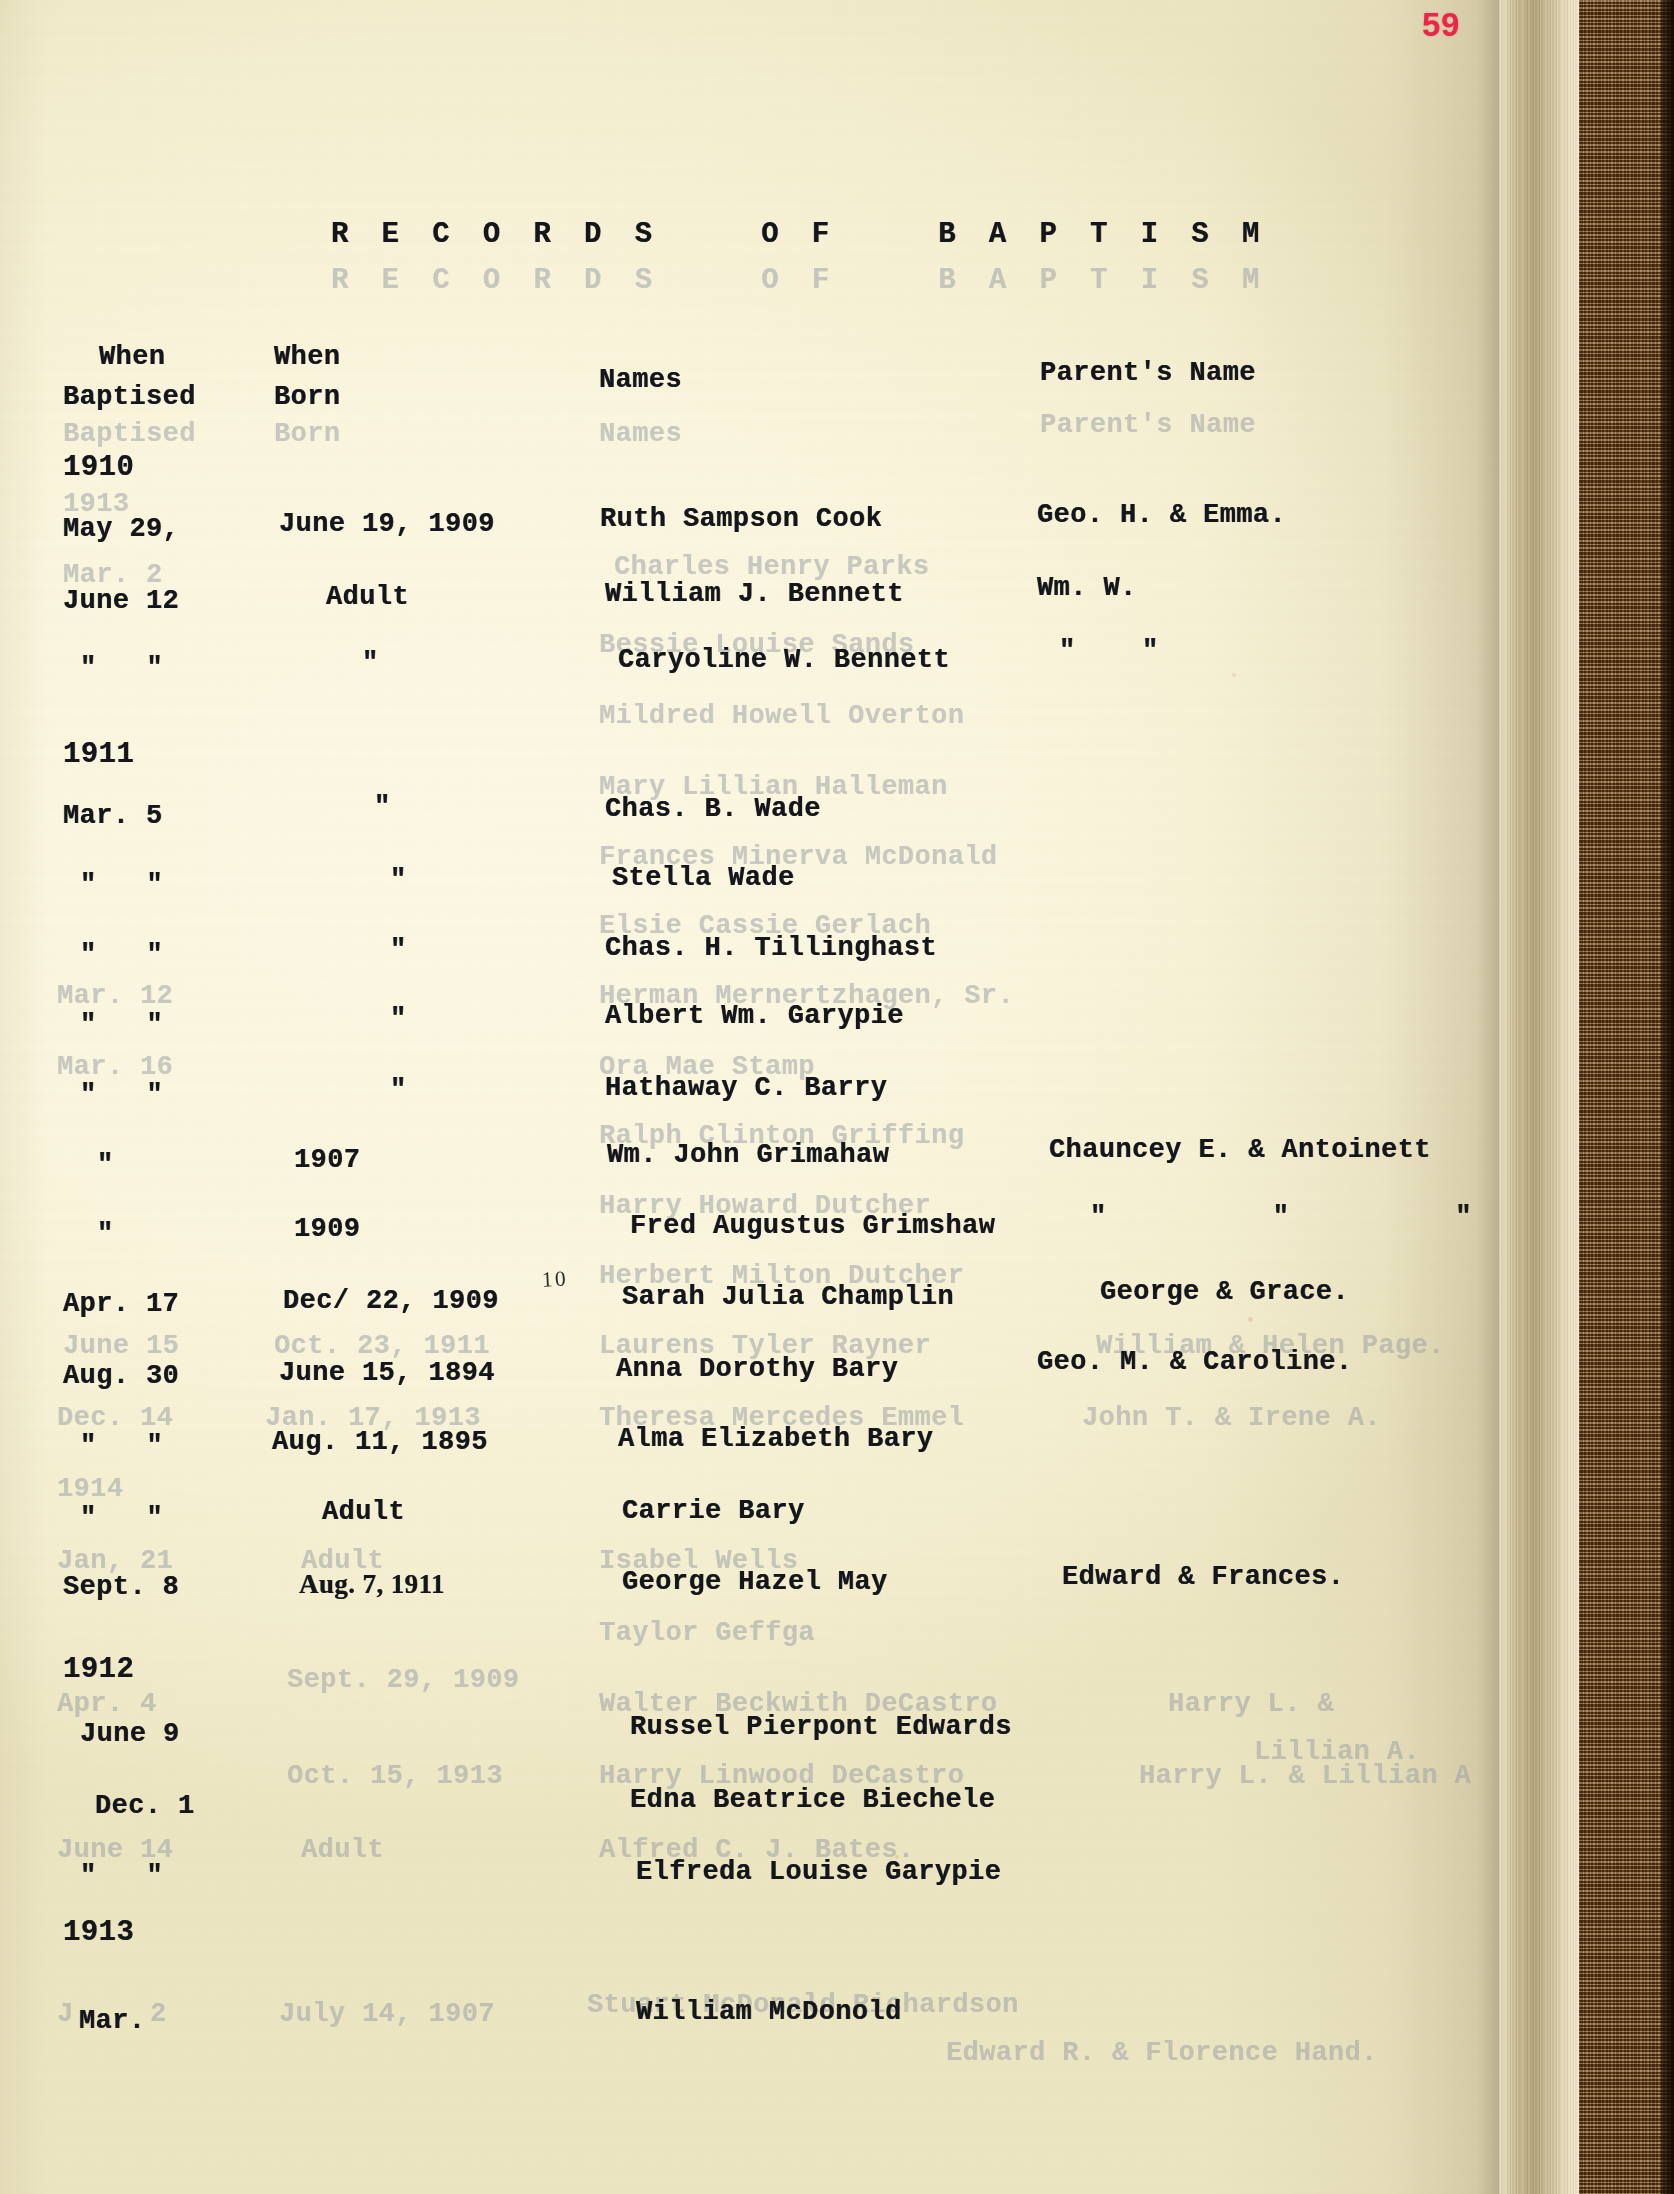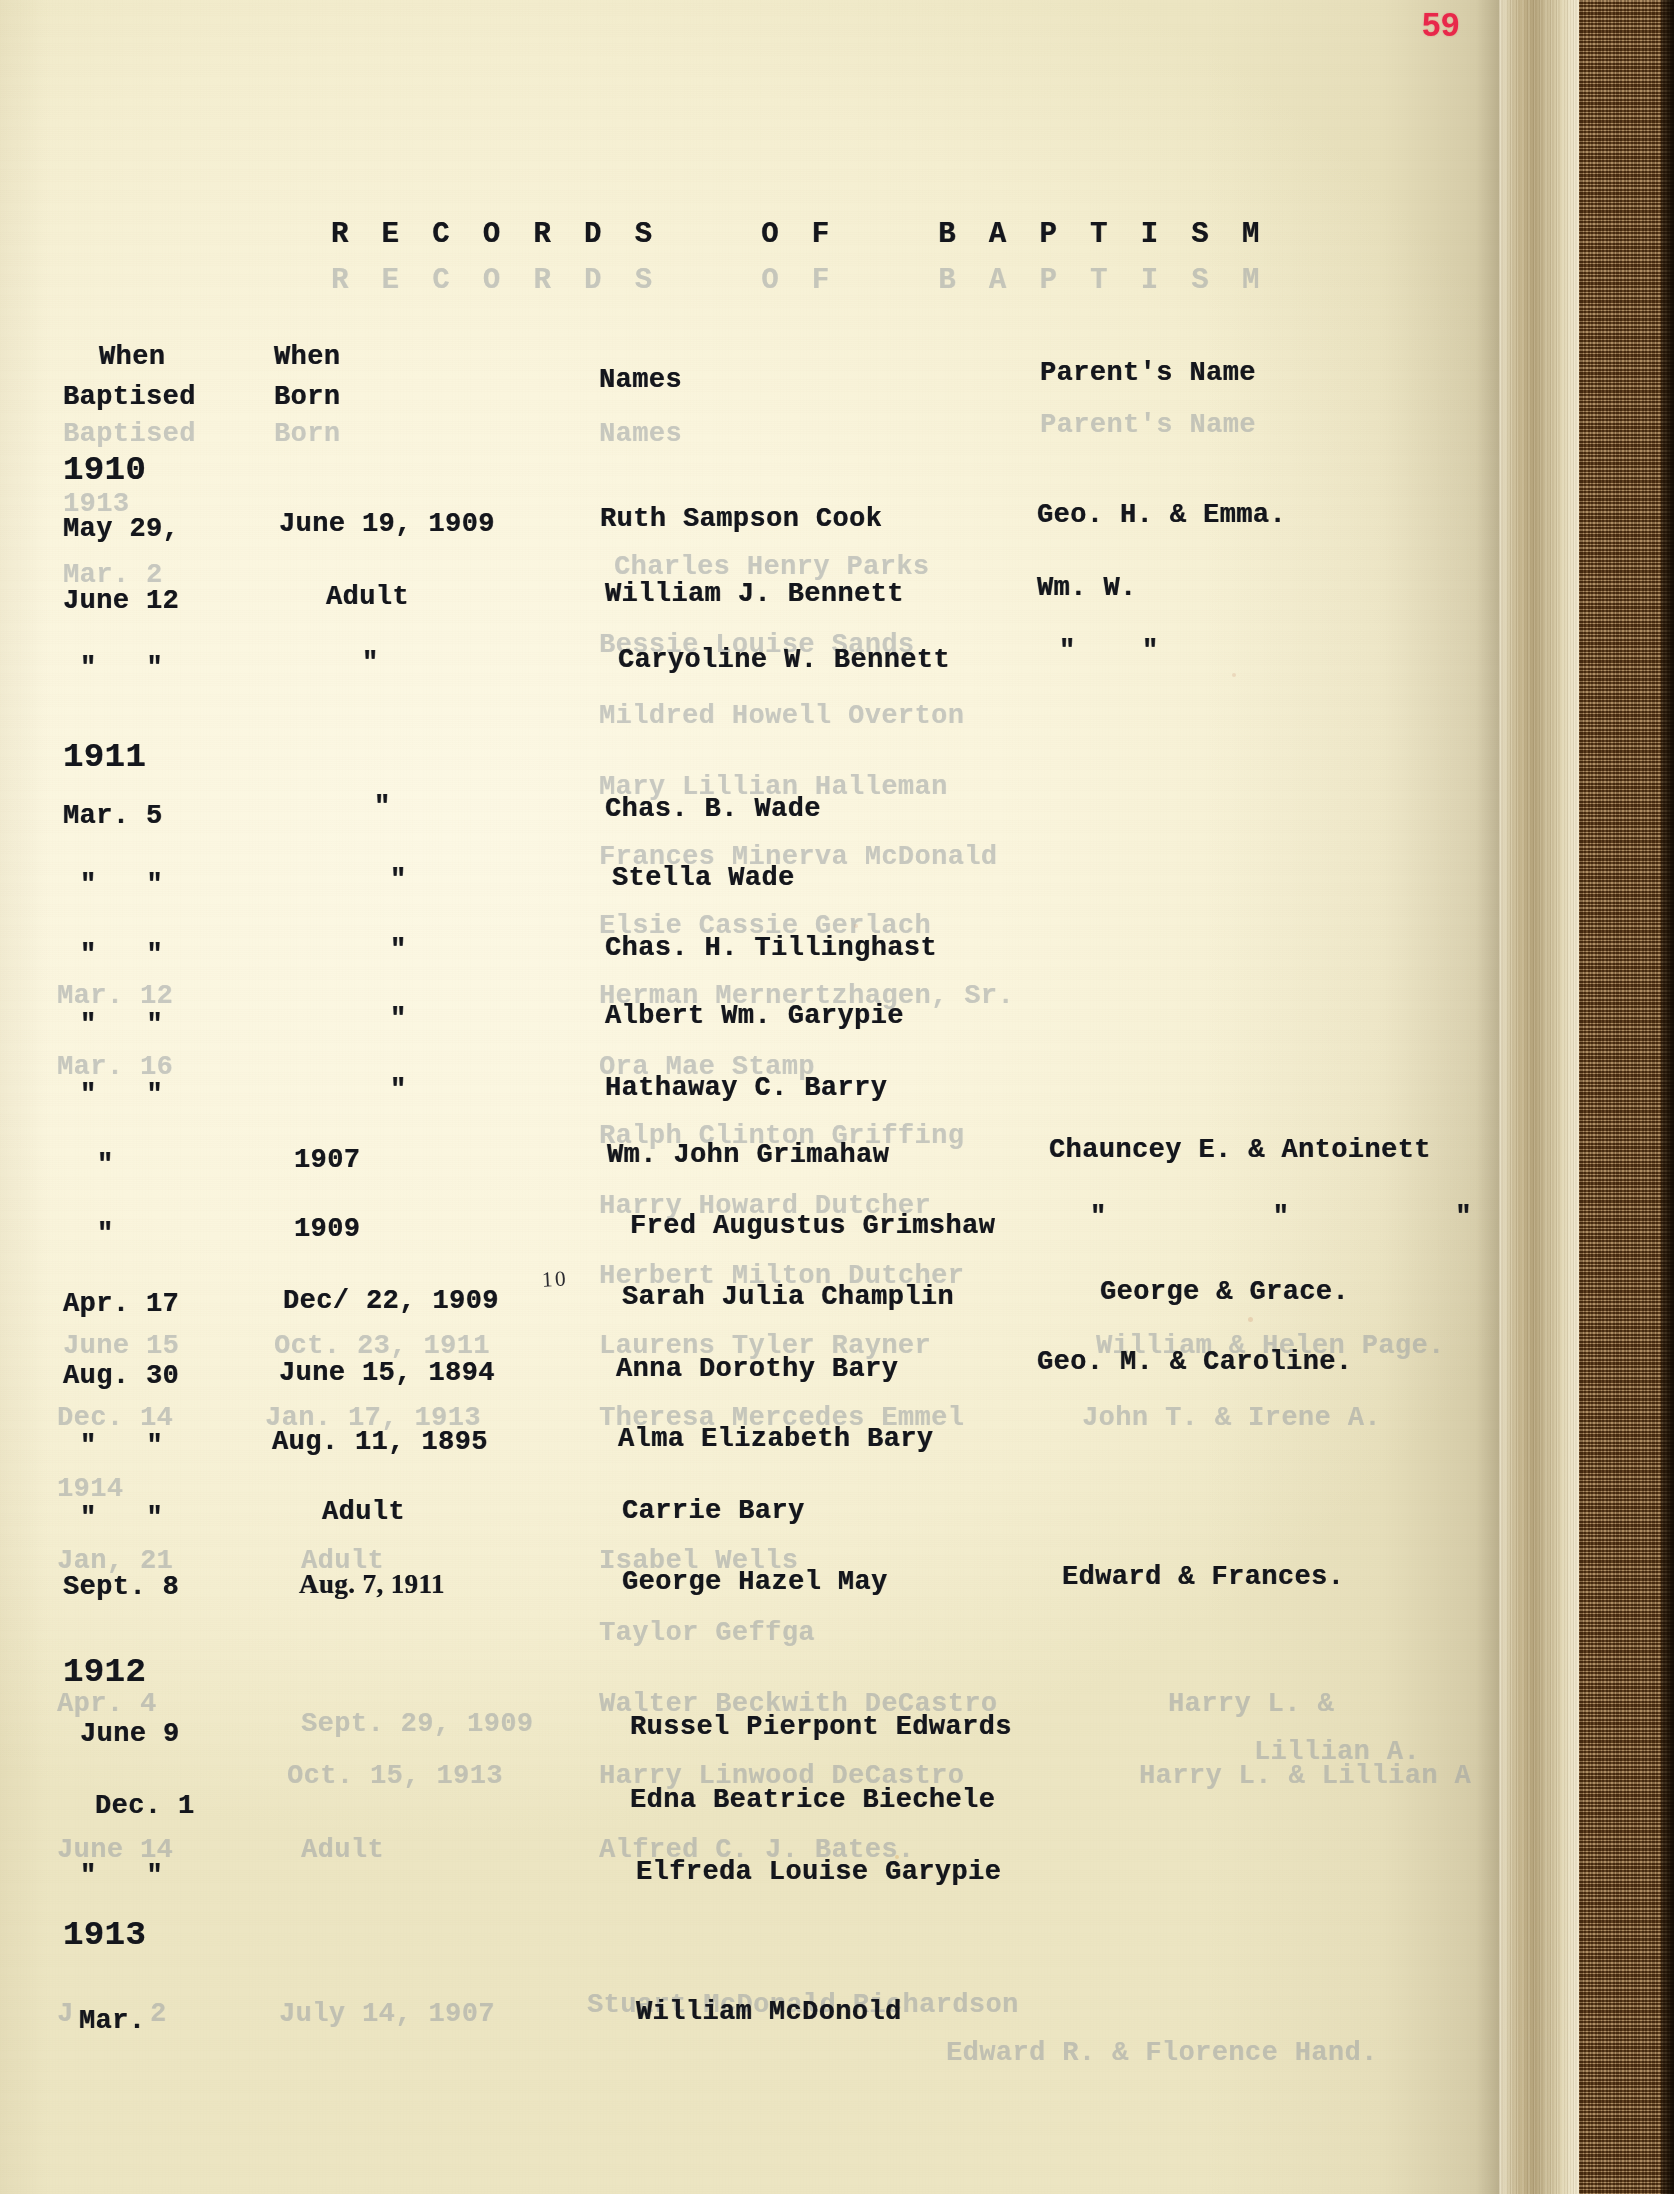--- a/index.html
+++ b/index.html
@@ -135,21 +135,21 @@
     text-shadow: 0.4px 0.3px 0.6px rgba(150,158,164,.5);
   }
 
   .title {
     font-size: 29px;
     letter-spacing: 7.9px;
     font-weight: bold;
   }
   .hdr { font-size: 27px; }
 
-  .yr { font-size: 34px; }
+  .yr { font-size: 29px; }
 
   
   #pageno {
     position: absolute;
     color: #e8284a;
     font-family: "Liberation Sans", sans-serif;
     font-weight: bold;
     font-size: 33px;
     letter-spacing: 0.7px;
     text-shadow: 0 0 2.1px rgba(232,40,74,.35);
@@ -234,21 +234,21 @@
     <div class="tx ghost" style="left:57px; top:1403px;">Dec. 14</div>
     <div class="tx ghost" style="left:265px; top:1403px;">Jan. 17, 1913</div>
     <div class="tx ghost" style="left:599px; top:1403px;text-align:center;">Theresa Mercedes Emmel</div>
     <div class="tx ghost" style="left:1082px; top:1403px;">John T. &amp; Irene A.</div>
     <div class="tx ghost" style="left:57px; top:1474px;">1914</div>
     <div class="tx ghost" style="left:57px; top:1546px;">Jan, 21</div>
     <div class="tx ghost" style="left:301px; top:1546px;">Adult</div>
     <div class="tx ghost" style="left:599px; top:1546px;">Isabel Wells</div>
     <div class="tx ghost" style="left:599px; top:1618px;">Taylor Geffga</div>
     <div class="tx ghost" style="left:57px; top:1689px;">Apr. 4</div>
-    <div class="tx ghost" style="left:287px; top:1709px;margin-left:14px;">Sept. 29, 1909</div>
+    <div class="tx ghost" style="left:287px; top:1665px;">Sept. 29, 1909</div>
     <div class="tx ghost" style="left:599px; top:1689px;">Walter Beckwith DeCastro</div>
     <div class="tx ghost" style="left:1168px; top:1689px;">Harry L. &amp;</div>
     <div class="tx ghost" style="left:1254px; top:1737px;">Lillian A.</div>
     <div class="tx ghost" style="left:287px; top:1761px;">Oct. 15, 1913</div>
     <div class="tx ghost" style="left:599px; top:1761px;">Harry Linwood DeCastro</div>
     <div class="tx ghost" style="left:1139px; top:1761px;">Harry L. &amp; Lillian A</div>
     <div class="tx ghost" style="left:57px; top:1835px;">June 14</div>
     <div class="tx ghost" style="left:301px; top:1835px;">Adult</div>
     <div class="tx ghost" style="left:599px; top:1835px;">Alfred C. J. Bates.</div>
     <div class="tx ghost" style="left:57px; top:1999px;">J</div>

